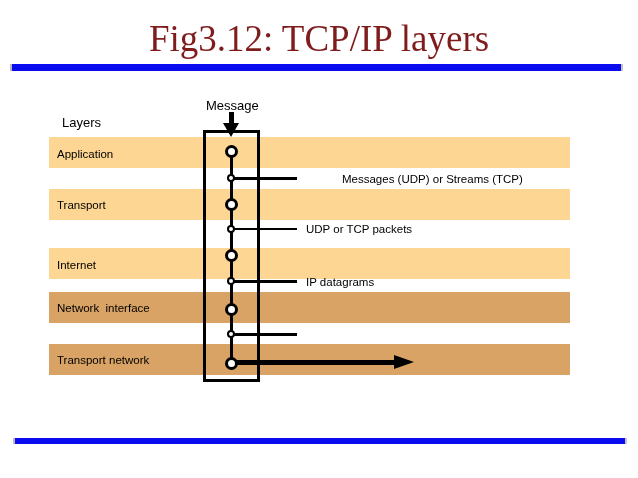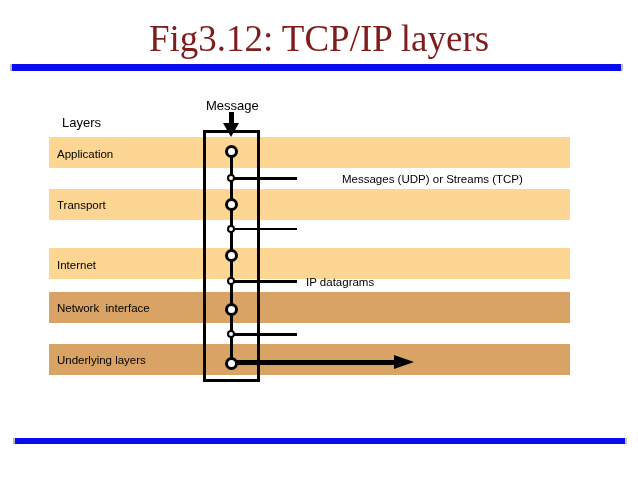--- a/index.html
+++ b/index.html
@@ -99,21 +99,21 @@
   <div class="band band-2 tone-light">
     <span>Transport</span>
   </div>
   <div class="band band-3 tone-light">
     <span>Internet</span>
   </div>
   <div class="band band-4 tone-dark">
     <span>Network  interface</span>
   </div>
   <div class="band band-5 tone-dark">
-    <span>Underlying layers</span>
+    <span>Transport network</span>
   </div>
 
   <div class="msg-arrow-shaft"></div>
   <div class="msg-arrow-head"></div>
 
   <div class="stack-box"></div>
   <div class="stack-line"></div>
 
   <div class="ann-line al-1"></div>
   <div class="ann-line al-2"></div>
@@ -128,17 +128,18 @@
   <div class="node-dot nd-3"></div>
   <div class="node-dot nd-4"></div>
   <div class="node-dot nd-5"></div>
 
   <div class="tap-dot td-1"></div>
   <div class="tap-dot td-2"></div>
   <div class="tap-dot td-3"></div>
   <div class="tap-dot td-4"></div>
 
   <div class="ann-label an-1">Messages (UDP) or Streams (TCP)</div>
+  <div class="ann-label an-2">UDP or TCP packets</div>
   <div class="ann-label an-3">IP datagrams</div>
 
   <div class="rule rule-bottom"></div>
 
 </div>
 
 </body></html>

